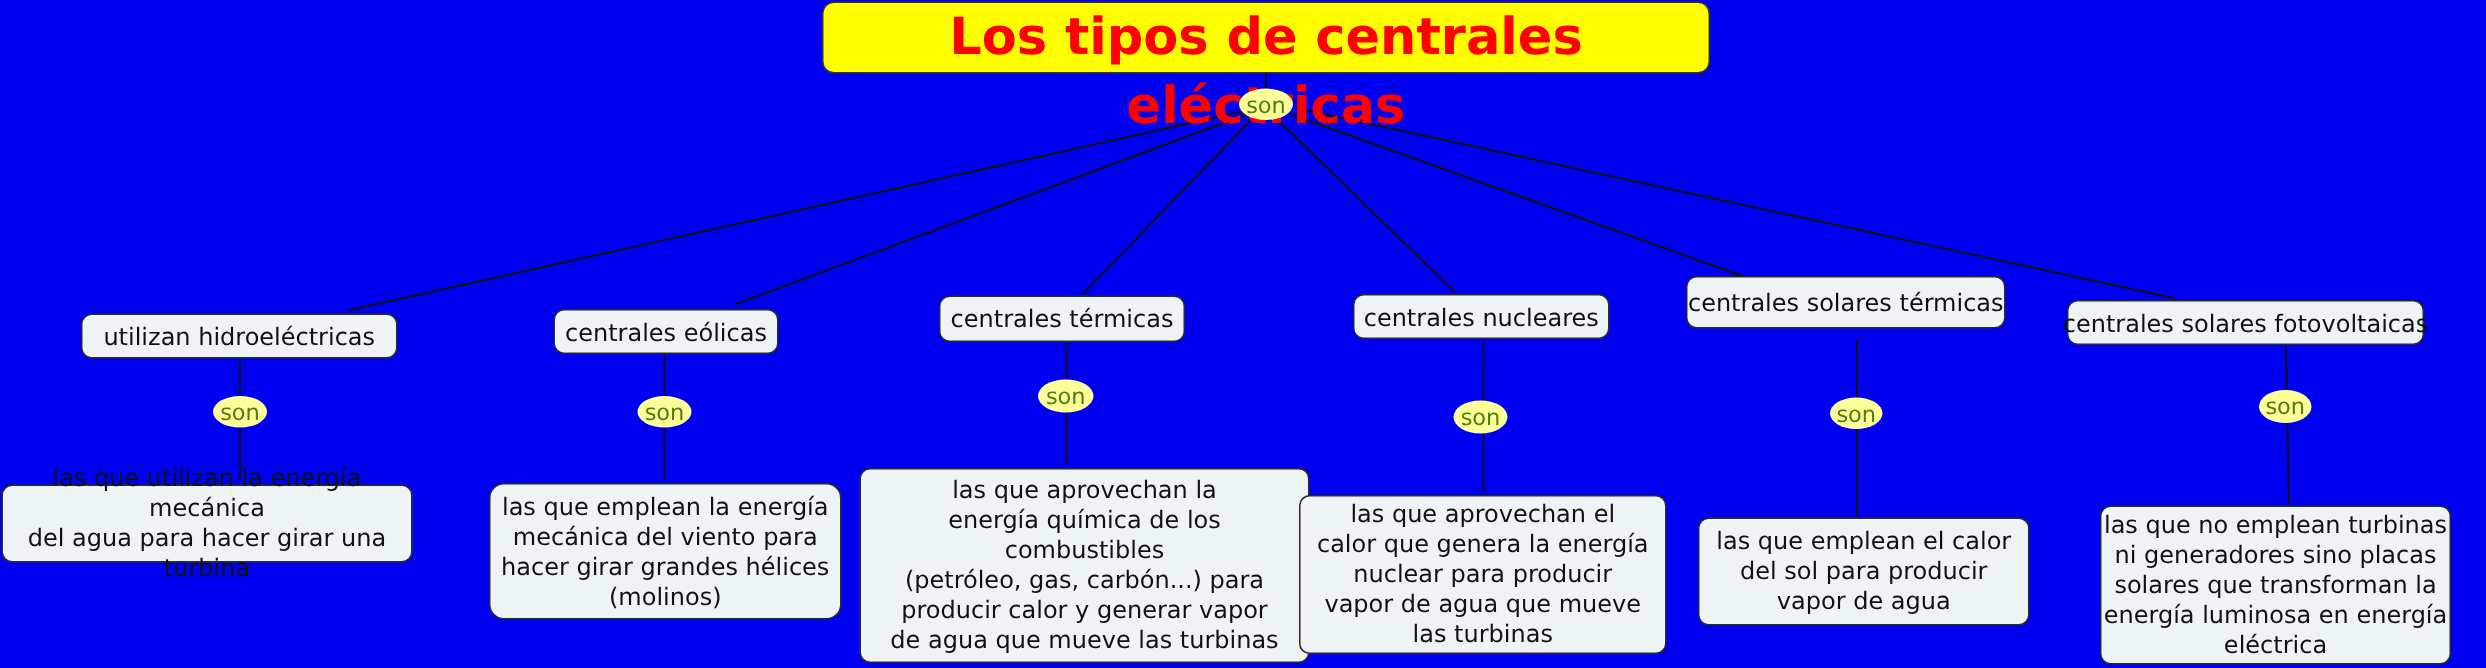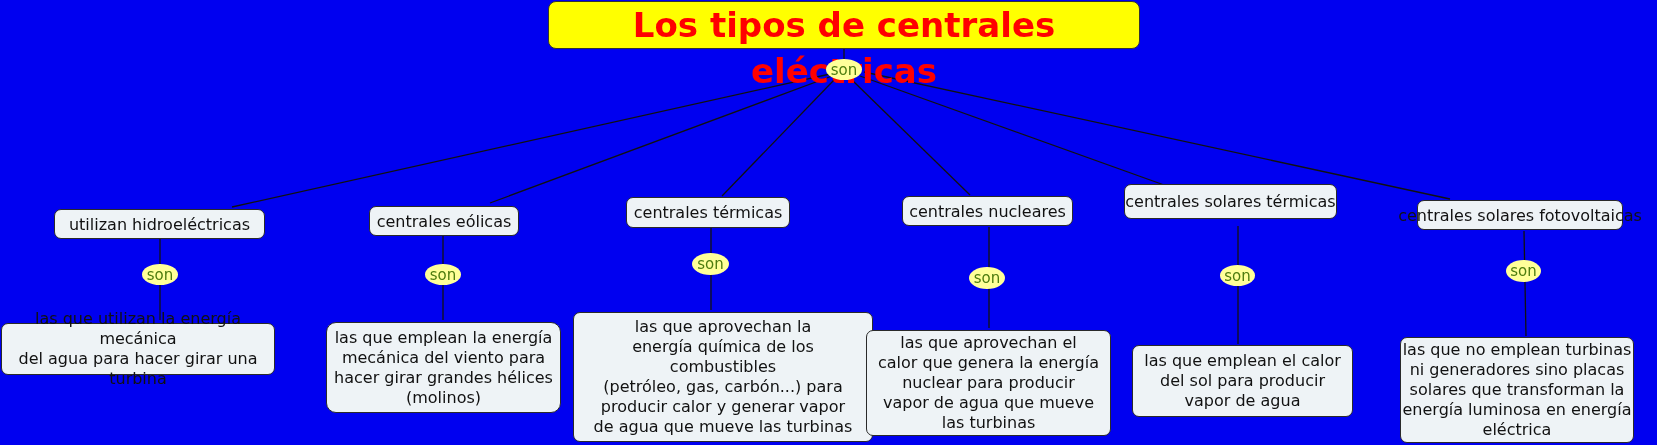--- a/index.html
+++ b/index.html
@@ -70,19 +70,19 @@
 nuclear para producir
 vapor de agua que mueve
 las turbinas</div>
 
 <div class="node" style="left:1124px;top:184px;width:213px;height:35px;">centrales solares térmicas</div>
 <div class="son" style="left:1220px;top:265px;width:35px;height:21px;">son</div>
 <div class="desc" style="left:1132px;top:345px;width:221px;height:72px;">las que emplean el calor
 del sol para producir
 vapor de agua</div>
 
-<div class="node" style="left:1378px;top:200px;width:206px;height:30px;margin-left:39px;">centrales solares fotovoltaicas</div>
+<div class="node" style="left:1378px;top:200px;width:238px;height:30px;">centrales solares fotovoltaicas</div>
 <div class="son" style="left:1506px;top:260px;width:35px;height:22px;">son</div>
 <div class="desc" style="left:1400px;top:337px;width:234px;height:106px;text-align:center;">las que no emplean turbinas
 ni generadores sino placas
 solares que transforman la
 energía luminosa en energía
 eléctrica</div>
 
 </body></html>

